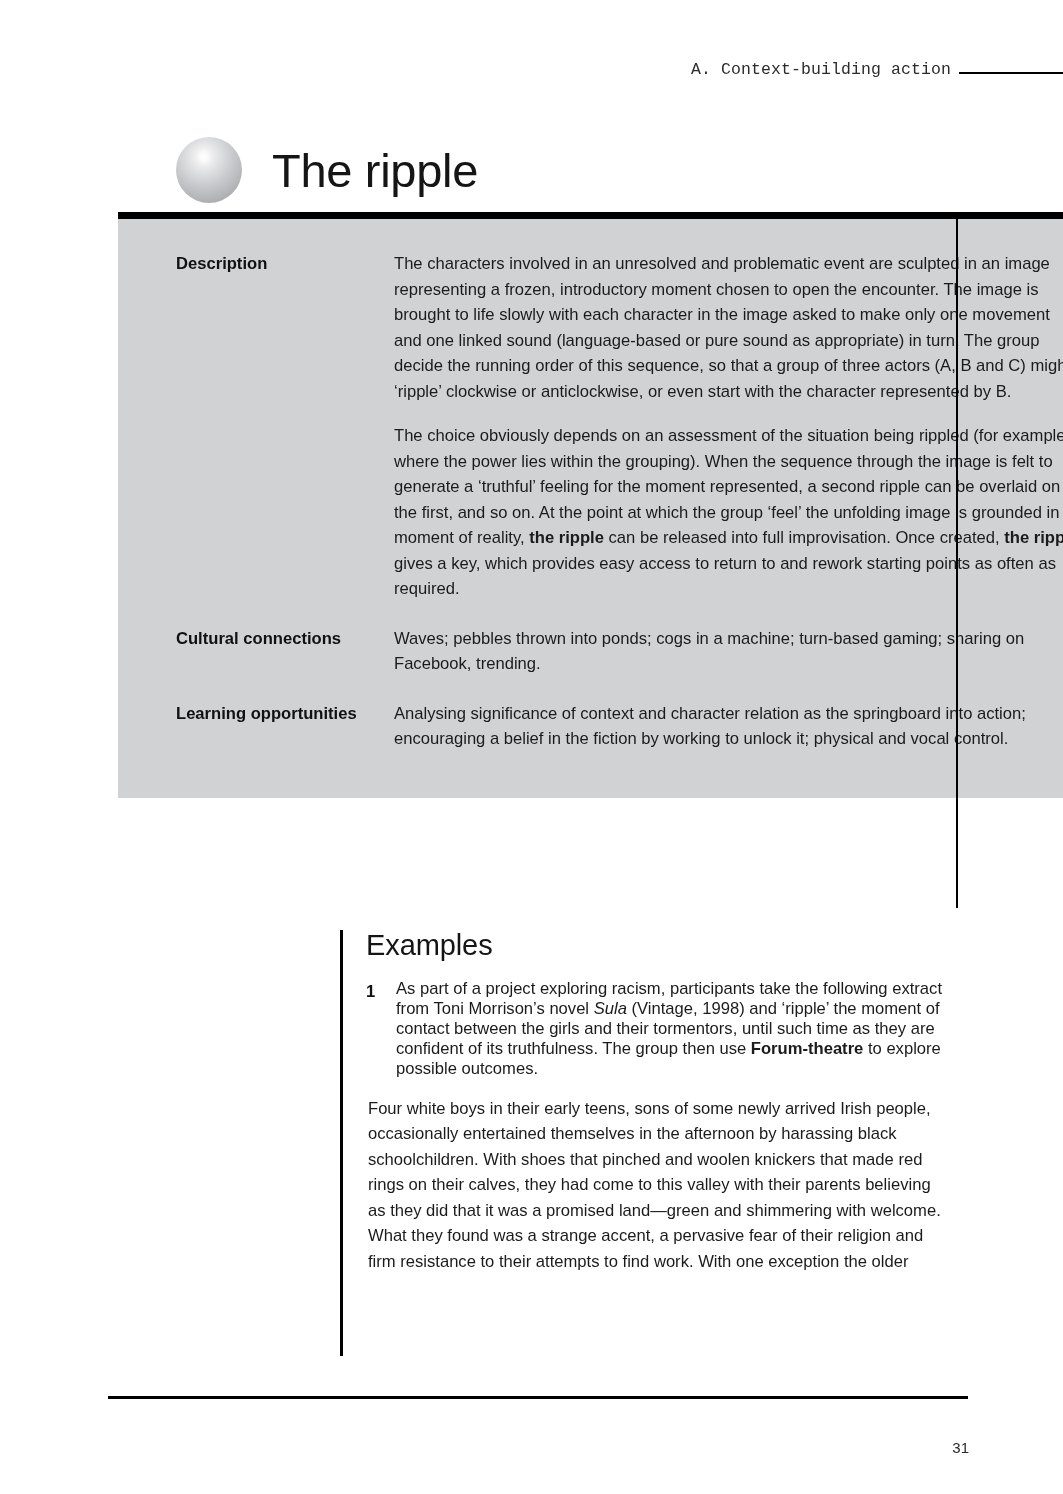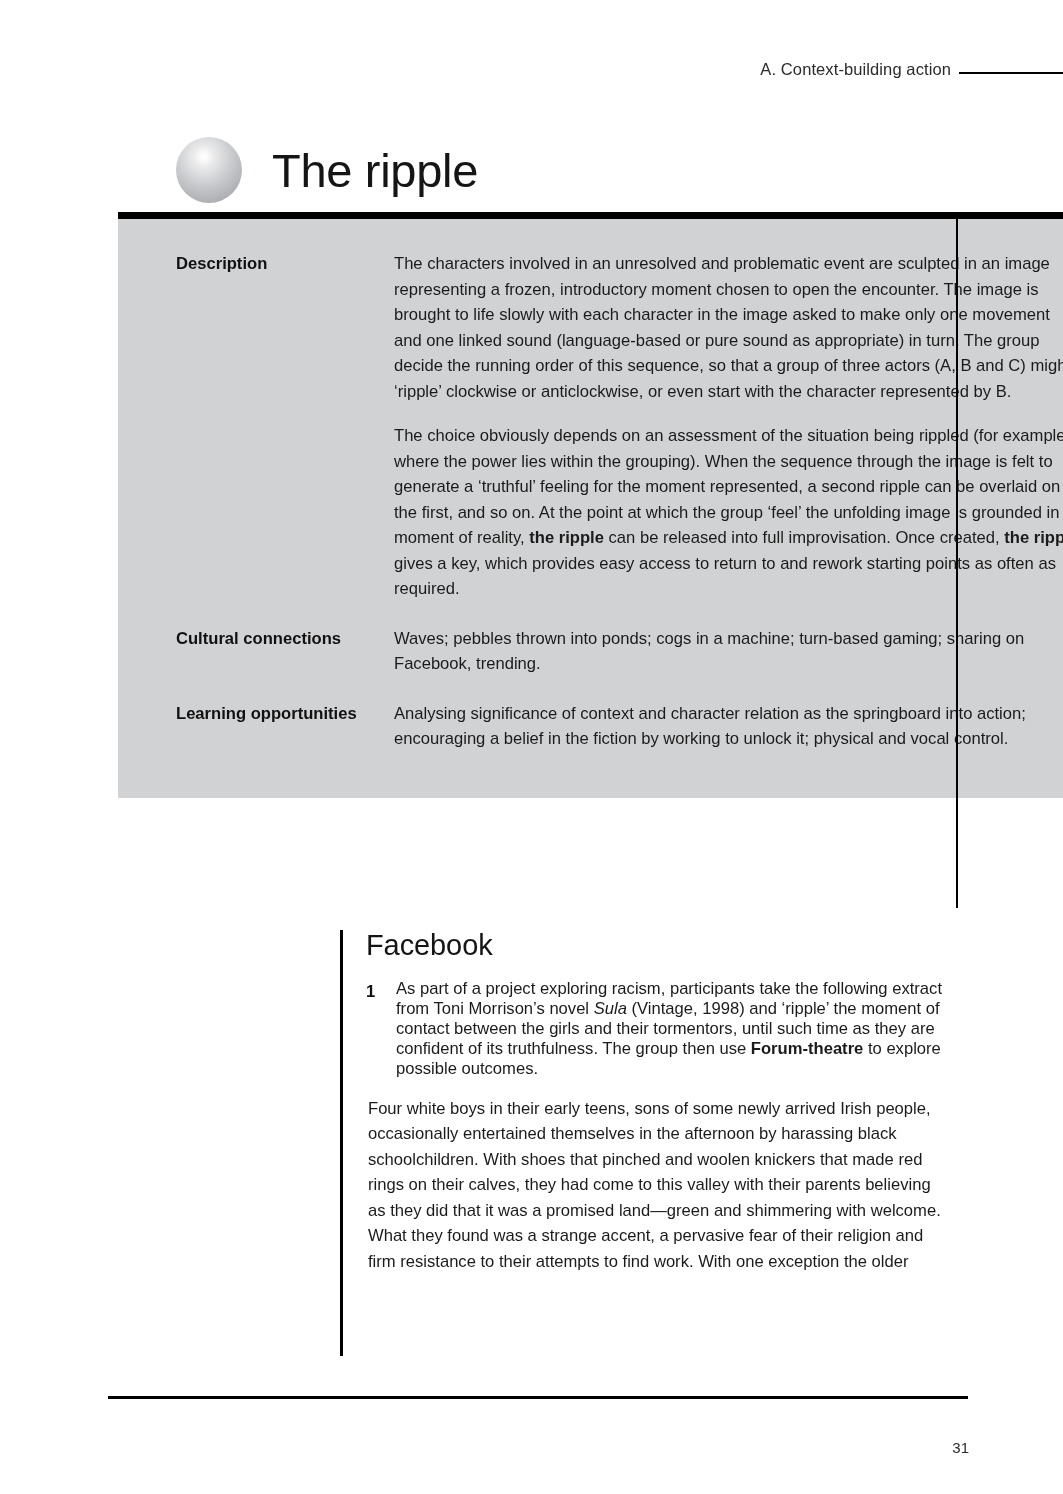--- a/index.html
+++ b/index.html
@@ -16,20 +16,21 @@
     overflow: hidden;
   }
 
   
   .running-head {
     position: absolute;
     top: 60px;
     right: 0;
     left: 12px;
     height: 24px;
+    font-family: Liberation Mono, monospace;
   }
   .running-head-text {
     position: absolute;
     right: 112px;
     top: 0;
     font-size: 16.5px;
     letter-spacing: 0.1px;
     color: #2b2b2b;
     white-space: nowrap;
   }
@@ -241,21 +242,21 @@
         <div class="row-body">
           <p><span>Analysing significance of context and character relation as the springboard into action; encouraging a belief in the fiction by working to unlock it; physical and vocal control.</span></p>
         </div>
       </div>
     </div>
 </div>
 <div class="panel-right-rule"></div>
 
 <div class="examples-rule"></div>
 <div class="examples">
-  <h2 class="examples-heading">Facebook</h2>
+  <h2 class="examples-heading">Examples</h2>
   <div id="examples-list">
       <div>
         <div class="example-item">
           <div class="example-number">1</div>
           <div class="example-body">
             <p><span>As part of a project exploring racism, participants take the following extract from Toni Morrison’s novel </span><i>Sula</i><span> (Vintage, 1998) and ‘ripple’ the moment of contact between the girls and their tormentors, until such time as they are confident of its truthfulness. The group then use </span><b>Forum-theatre</b><span> to explore possible outcomes.</span></p>
           </div>
         </div>
         <div class="quote">Four white boys in their early teens, sons of some newly arrived Irish people, occasionally entertained themselves in the afternoon by harassing black schoolchildren. With shoes that pinched and woolen knickers that made red rings on their calves, they had come to this valley with their parents believing as they did that it was a promised land—green and shimmering with welcome. What they found was a strange accent, a pervasive fear of their religion and firm resistance to their attempts to find work. With one exception the older</div>
       </div>

